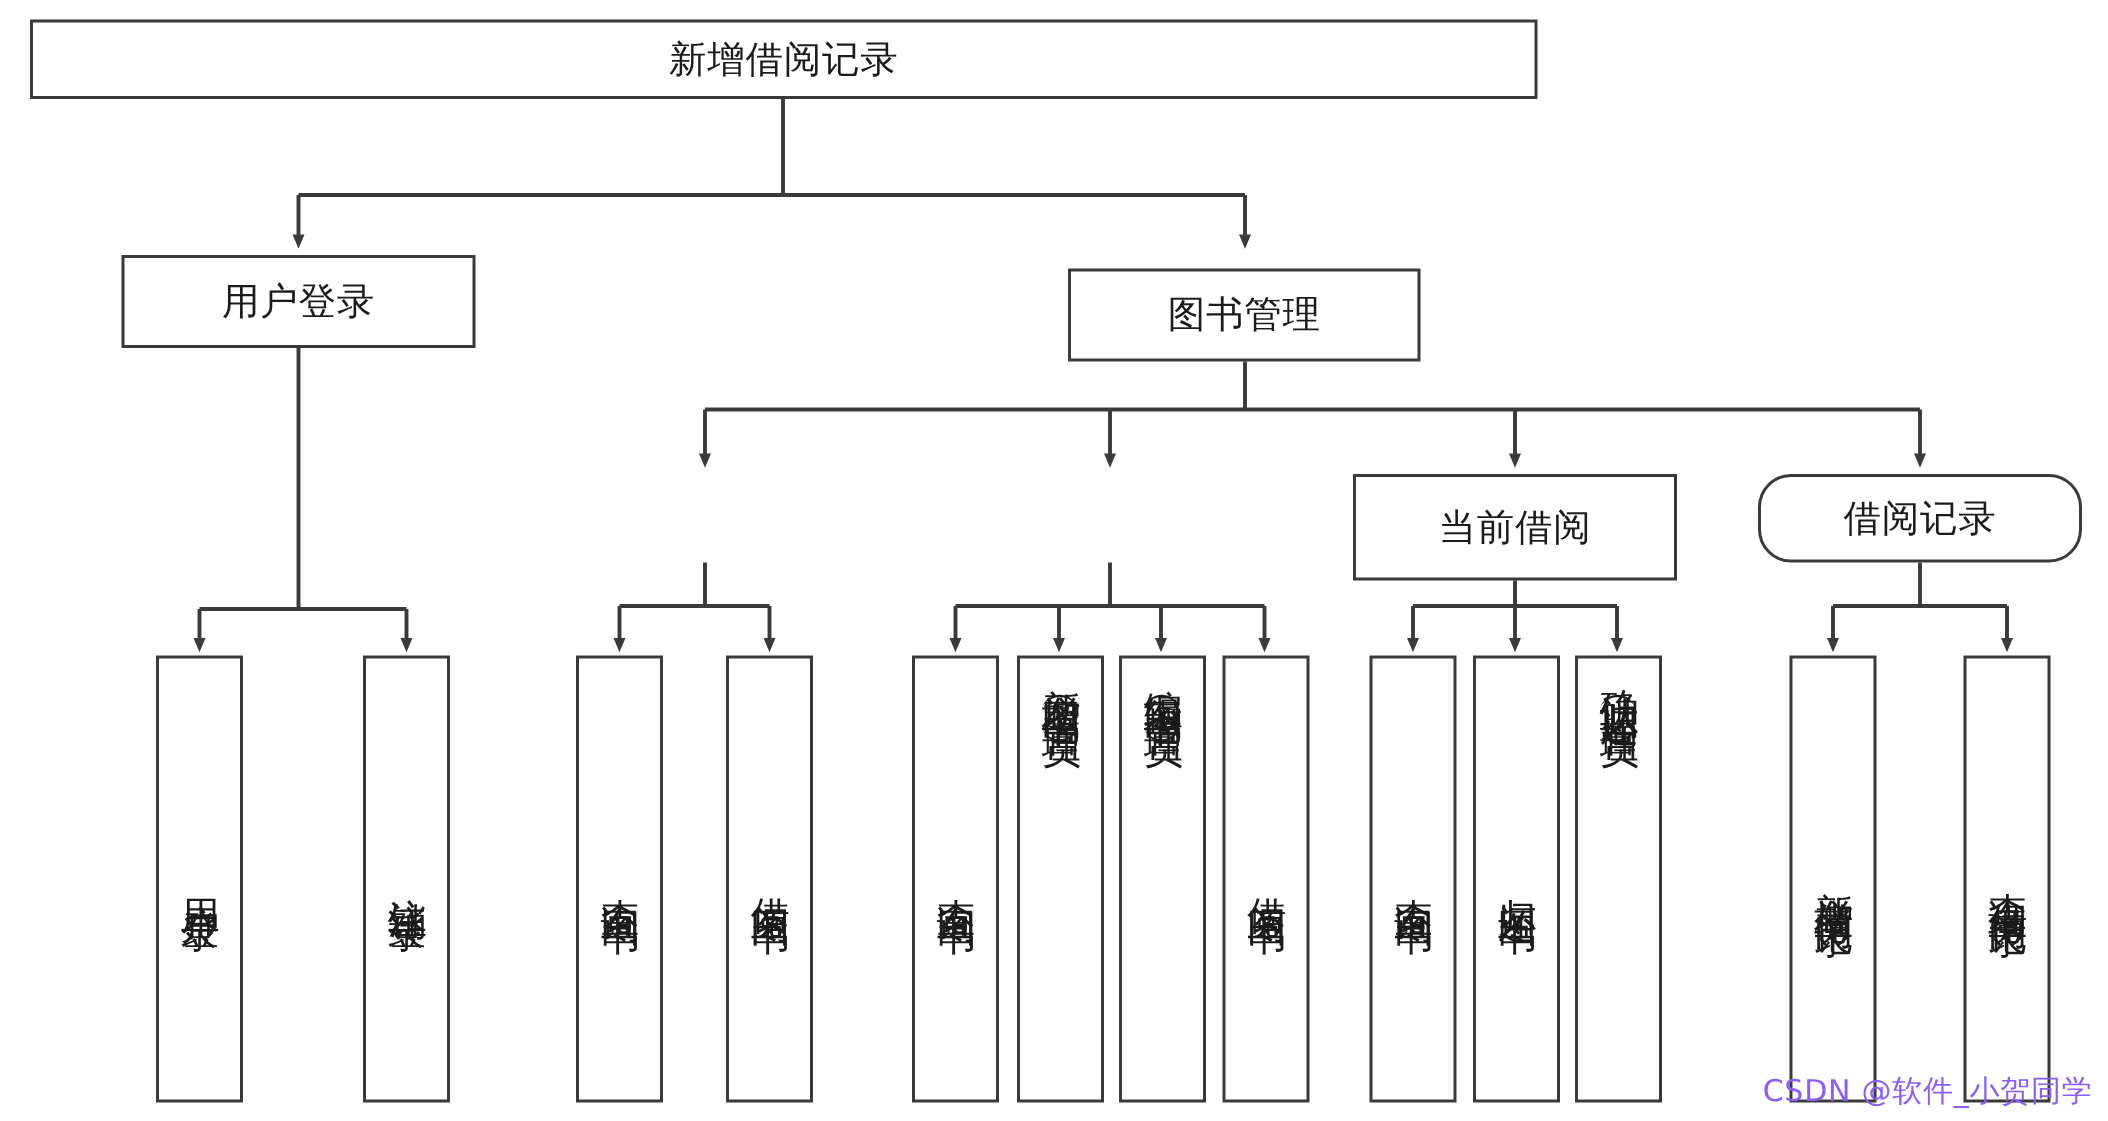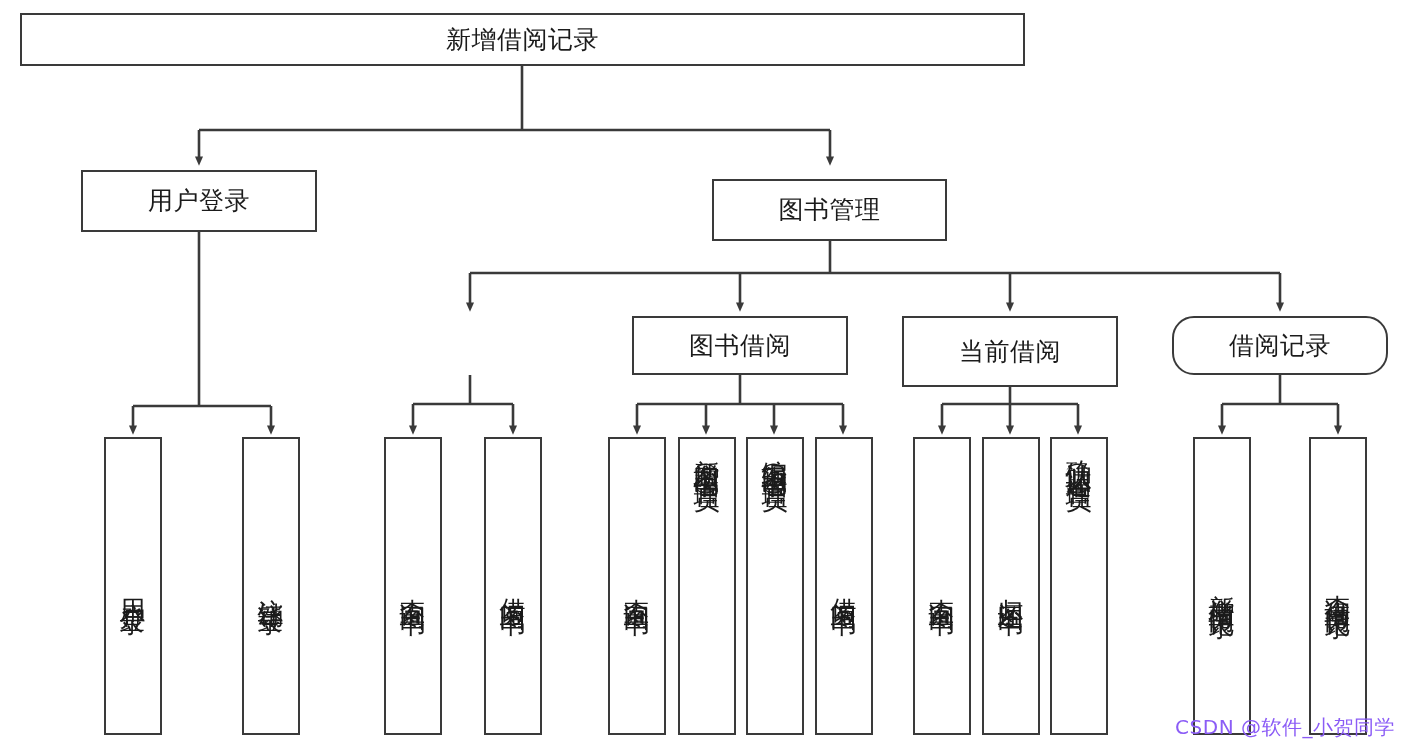--- a/index.html
+++ b/index.html
@@ -133,23 +133,20 @@
 
   <div class="node h" style="left:81px; top:170px; width:236px; height:62px;">
     <span class="lbl">用户登录</span>
   </div>
 
   <div class="node h" style="left:712px; top:179px; width:235px; height:62px;">
     <span class="lbl">图书管理</span>
   </div>
 
 
-  <div class="node h" style="left:632px; top:316px; width:216px; height:59px;">
-    <span class="lbl">图书借阅</span>
-  </div>
 
   <div class="node h" style="left:902px; top:316px; width:216px; height:71px;">
     <span class="lbl">当前借阅</span>
   </div>
 
   <div class="node h" style="left:1172px; top:316px; width:216px; height:59px;border-radius:22px;">
     <span class="lbl">借阅记录</span>
   </div>
 
   <div class="node v mid" style="left:104px; top:437px; width:58px; height:298px;">

